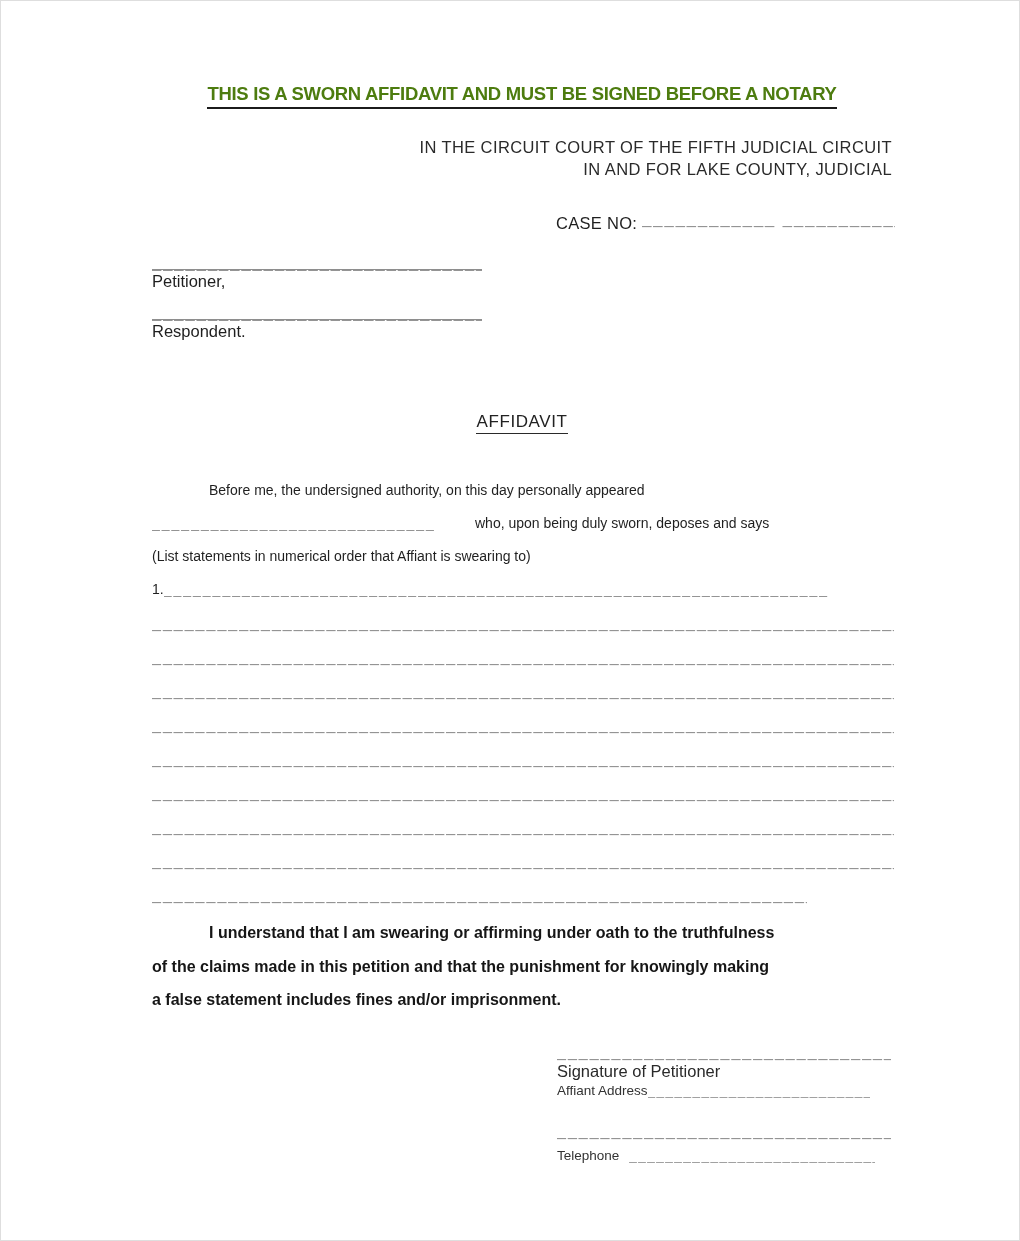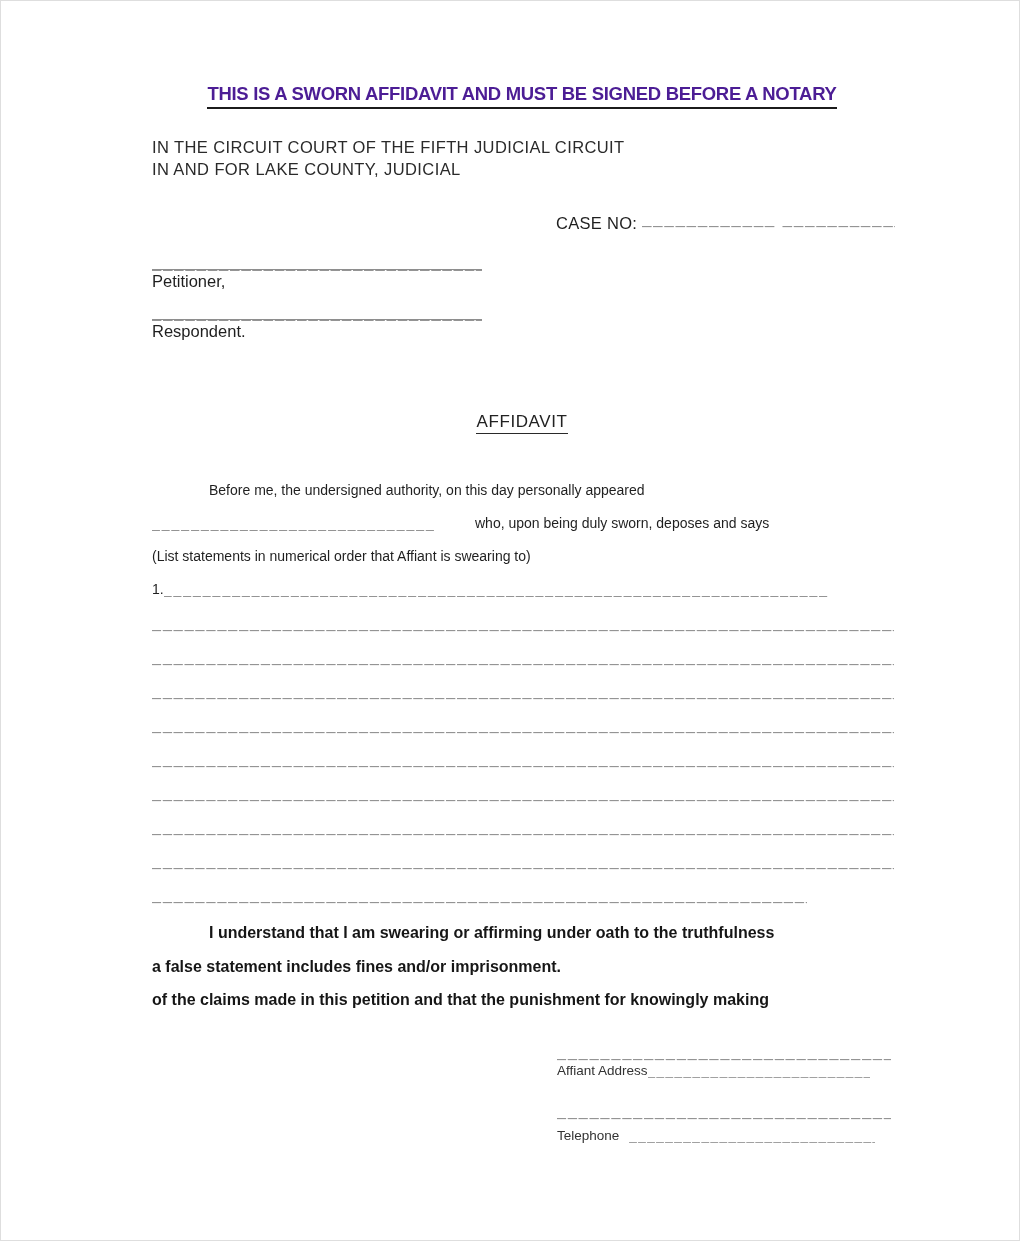--- a/index.html
+++ b/index.html
@@ -33,26 +33,26 @@
   .w-sig   { width: 334px; }
   .w-mail  { width: 222px; letter-spacing: 1.5px; }
   .w-tel   { width: 246px; letter-spacing: 1.5px; margin-left: 10px; }
 
   .notice { margin-top: 82px; text-align: center; }
   .notice span {
     display: inline-block;
     font-size: 18.5px;
     font-weight: bold;
     letter-spacing: -0.3px;
-    color: #4c1d95;
+    color: #4d7c0f;
     border-bottom: 2px solid #1b1b1b;
     padding-bottom: 2px;
   }
 
-  .court { margin-top: 27px; text-align: left; font-size: 16.5px; line-height: 22px; letter-spacing: 0.4px; color: #2a2a2a; }
+  .court { margin-top: 27px; text-align: right; font-size: 16.5px; line-height: 22px; letter-spacing: 0.4px; color: #2a2a2a; }
 
   .caseno { margin-top: 27px; padding-left: 404px; font-size: 16.5px; line-height: 22px; letter-spacing: 0.3px; height: 22px; white-space: nowrap; }
   .caseno .blank { vertical-align: baseline; }
 
   .party { margin-top: 24px; font-size: 16.5px; }
   .party.second { margin-top: 12px; }
   .party .blank-row { height: 18px; line-height: 18px; }
   .party .party-label { height: 20px; line-height: 20px; }
 
   .vs { margin-top: 24px; font-size: 16.5px; height: 20px; line-height: 20px; }
@@ -144,26 +144,27 @@
       <div class="sline"><span class="blank w-row">______________________________________________________________________</span></div>
       <div class="sline"><span class="blank w-row">______________________________________________________________________</span></div>
       <div class="sline"><span class="blank w-row">______________________________________________________________________</span></div>
       <div class="sline"><span class="blank w-row">______________________________________________________________________</span></div>
       <div class="sline"><span class="blank w-row">______________________________________________________________________</span></div>
       <div class="sline"><span class="blank w-row-short">______________________________________________________________________</span></div>
     </div>
 
     <div class="oath">
       <div class="first">I understand that I am swearing or affirming under oath to the truthfulness</div>
+      <div>of the claims made in this petition and that the punishment for knowingly making</div>
       <div>a false statement includes fines and/or imprisonment.</div>
-      <div>of the claims made in this petition and that the punishment for knowingly making</div>
     </div>
 
     <div class="sig">
       <div class="blank-row"><span class="blank w-sig">_______________________________</span></div>
+      <div class="sig-label">Signature of Petitioner</div>
       <div class="small-row">
         <span>Affiant Address</span><span class="blank w-mail">_________________________</span>
       </div>
       <div class="blank-row gap"><span class="blank w-sig">_______________________________</span></div>
       <div class="small-row tel-row">
         <span>Telephone</span><span class="blank w-tel">____________________________</span>
       </div>
     </div>
 
   </div>

